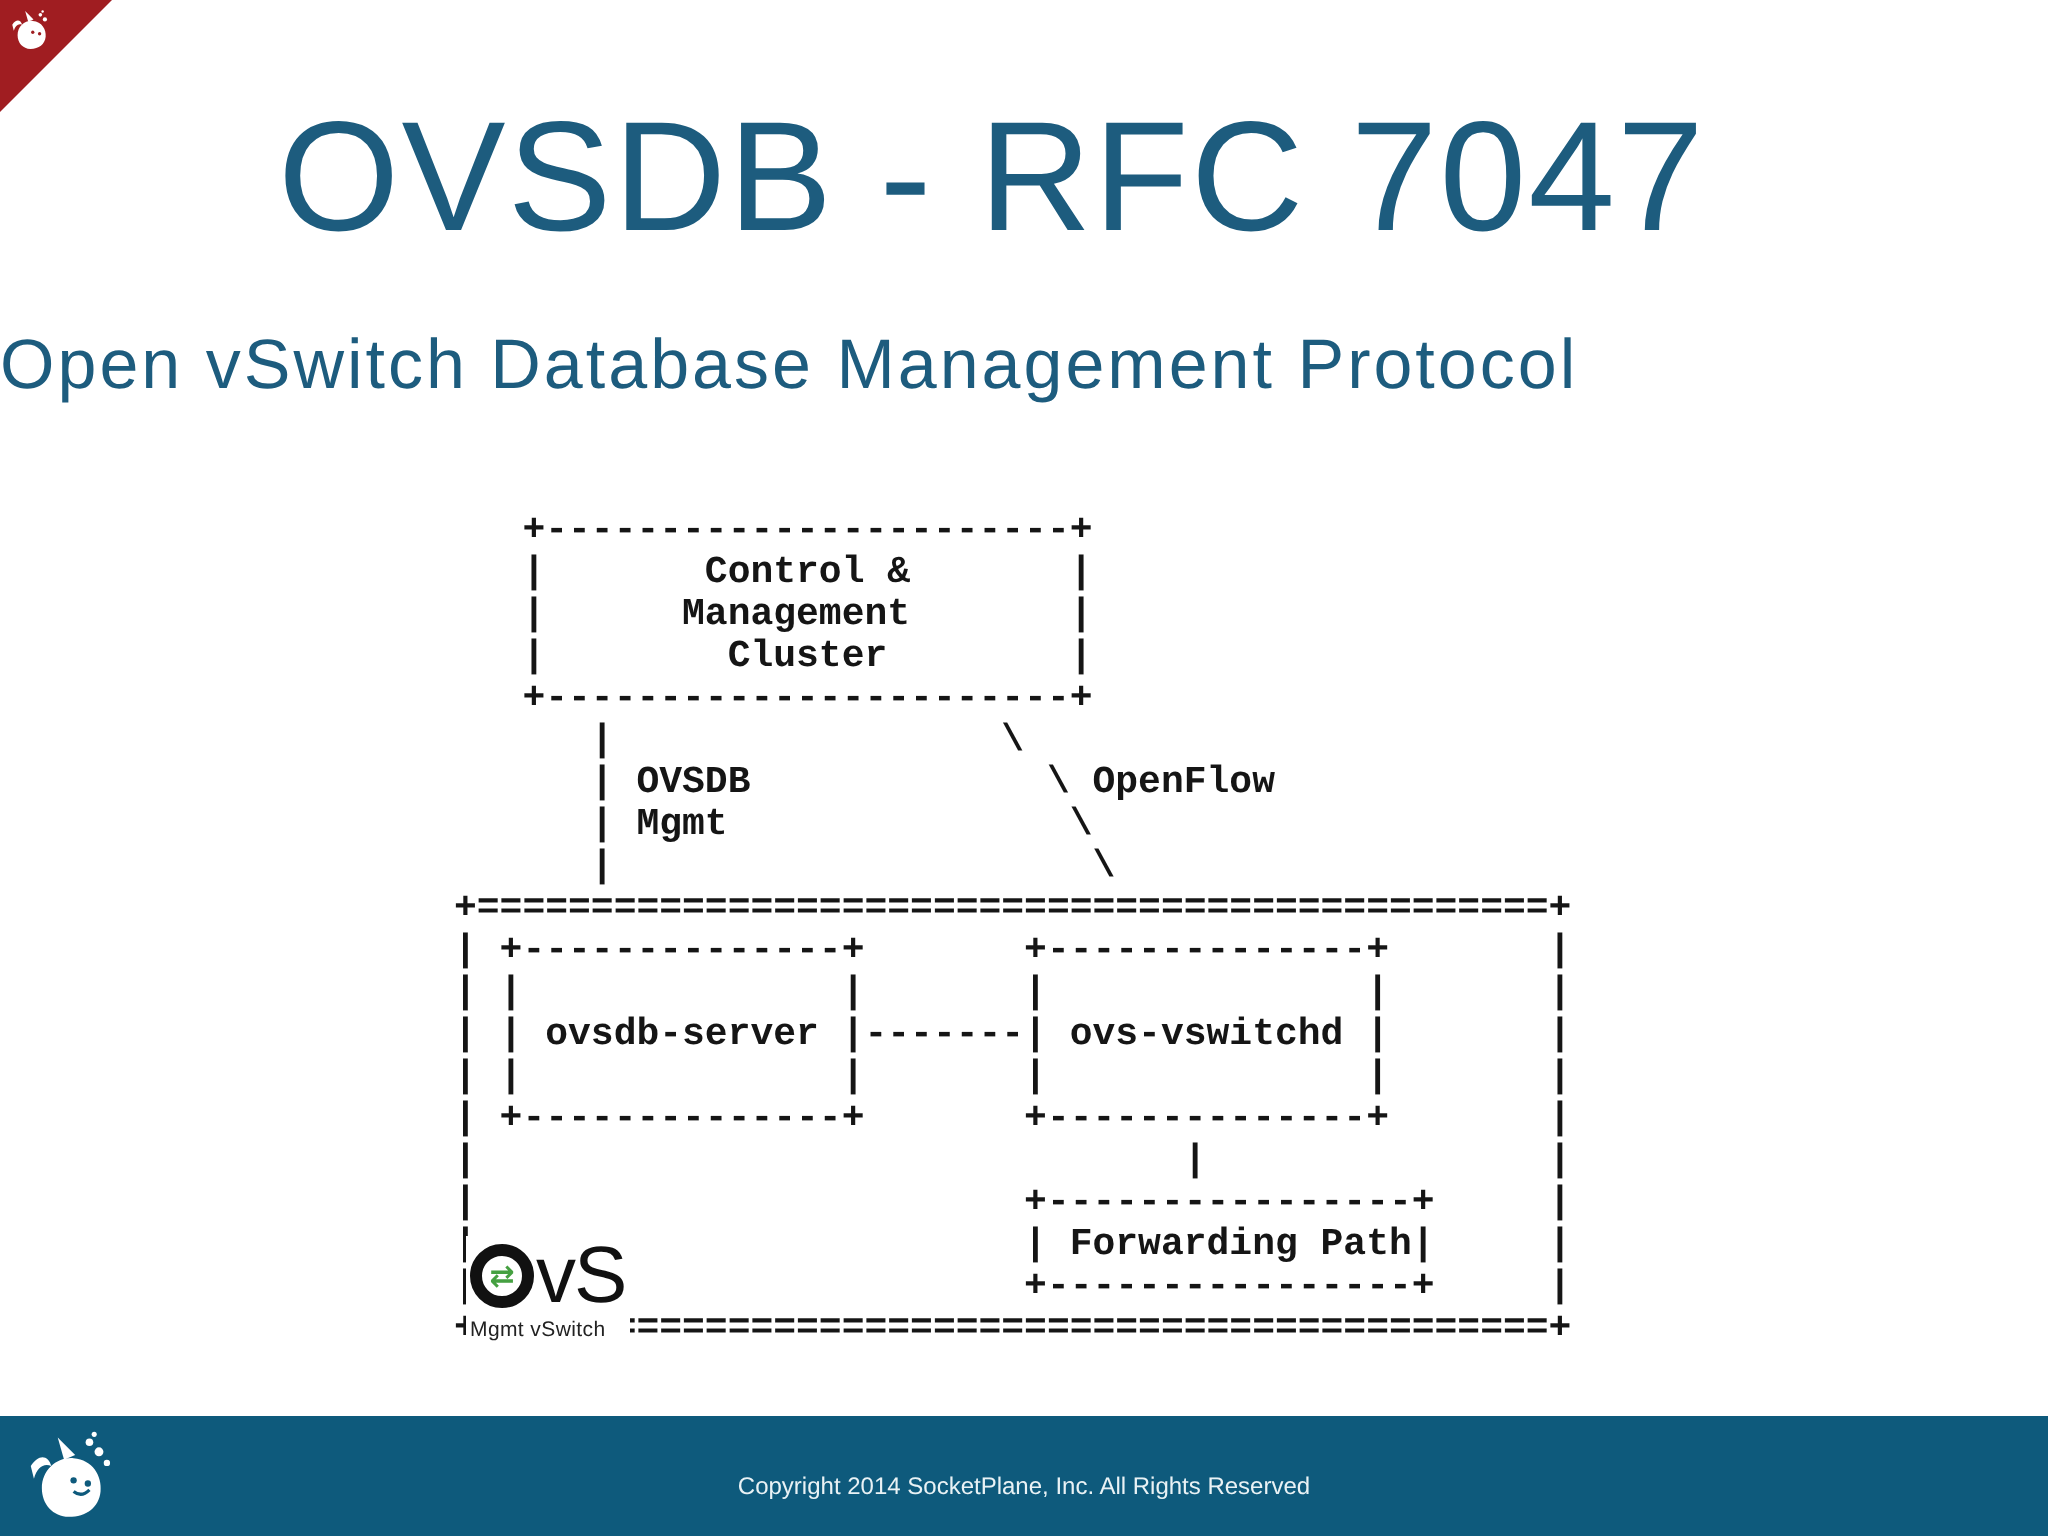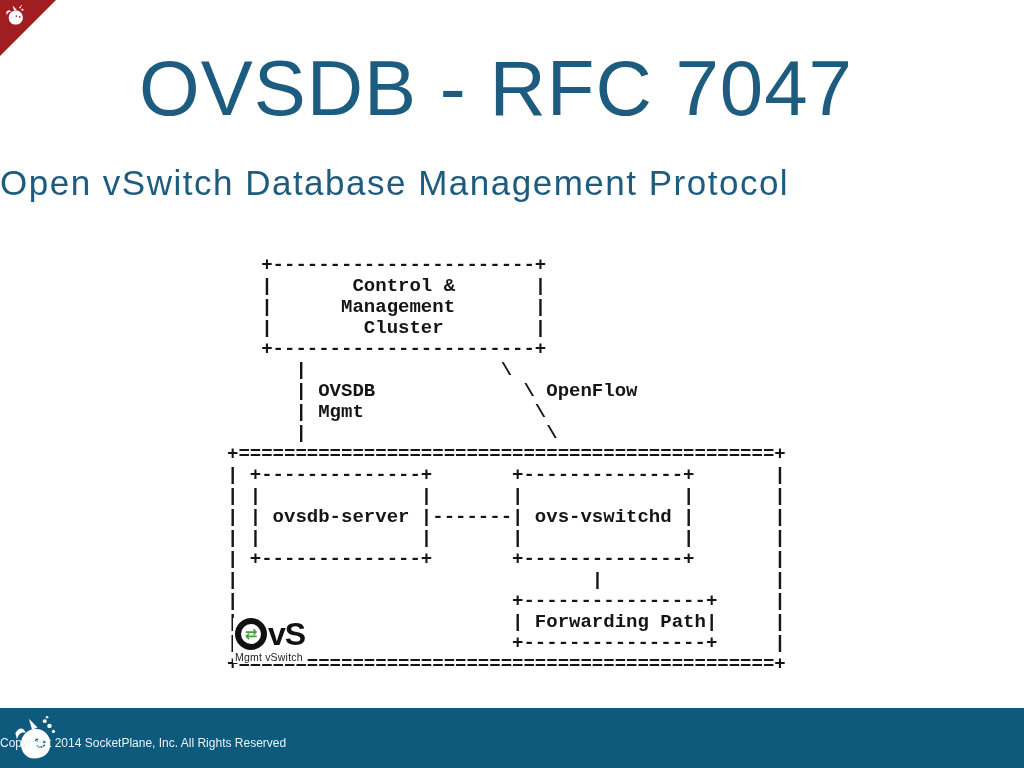--- a/index.html
+++ b/index.html
@@ -61,21 +61,21 @@
     width:32px;height:32px;border:6px solid #111;border-radius:50%;
     display:flex;align-items:center;justify-content:center;
     background:#fff;
   }
   .ovs-arrows{
     color:var(--logo-green);
     font-size:15px;font-weight:700;line-height:1;
     font-family:"DejaVu Sans", sans-serif;
   }
   .ovs-vs{
-    font-size:32px;font-weight:700;color:#111;
+    font-size:40px;font-weight:400;color:#111;
     letter-spacing:-1px;line-height:1;
     font-family:"Liberation Sans", sans-serif;
     text-align:center;
   }
   .ovs-caption{
     font-size:10.5px;color:#222;margin-top:1px;
     letter-spacing:0.2px;white-space:nowrap;
   }
   
   .footer{
@@ -84,20 +84,21 @@
     background:var(--footer-bar);
   }
   .footer .whale{position:absolute;left:13px;top:4px;}
   .brand{
     position:absolute;left:58px;top:15px;
     color:#f2f7f9;font-size:28px;font-weight:400;
     letter-spacing:-0.5px;
   }
   .copyright{
     position:absolute;left:0;top:28px;width:1024px;
+    text-align:center;
     color:#e9f2f5;font-size:12px;font-weight:400;
   }
 </style>
 </head>
 <body>
 
 <div class="corner">
   <svg width="22" height="22" viewBox="0 0 58 54">
     <g fill="#ffffff">
       <circle cx="40" cy="7" r="2.4"></circle>

